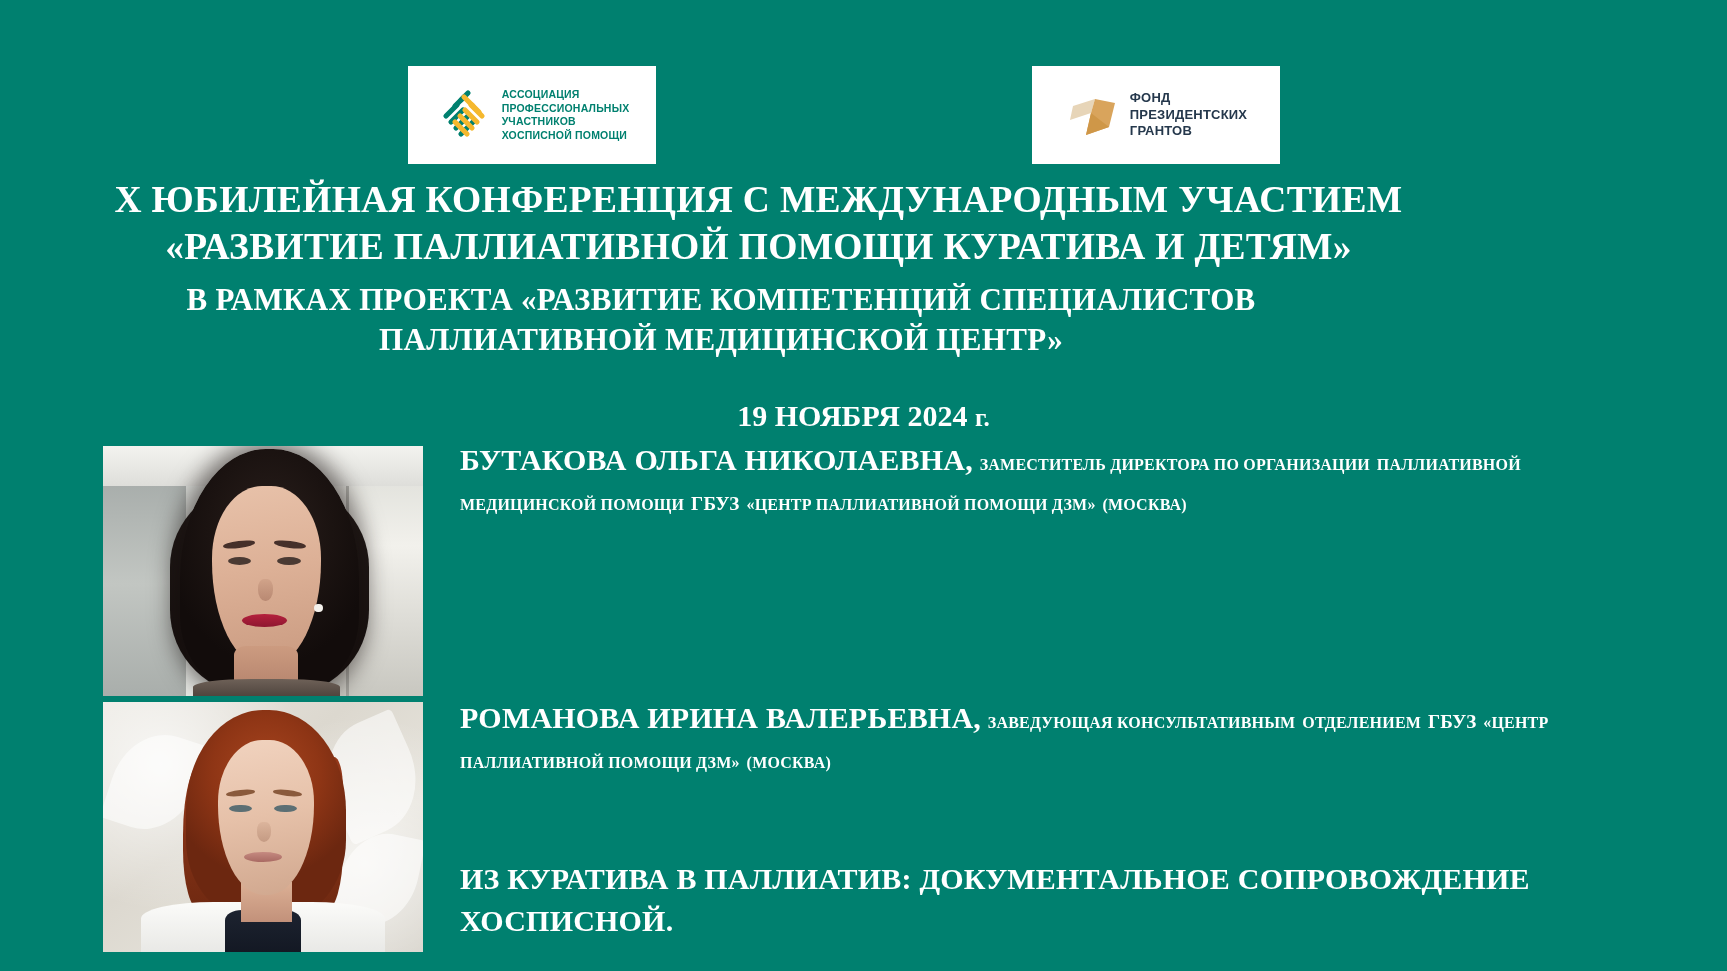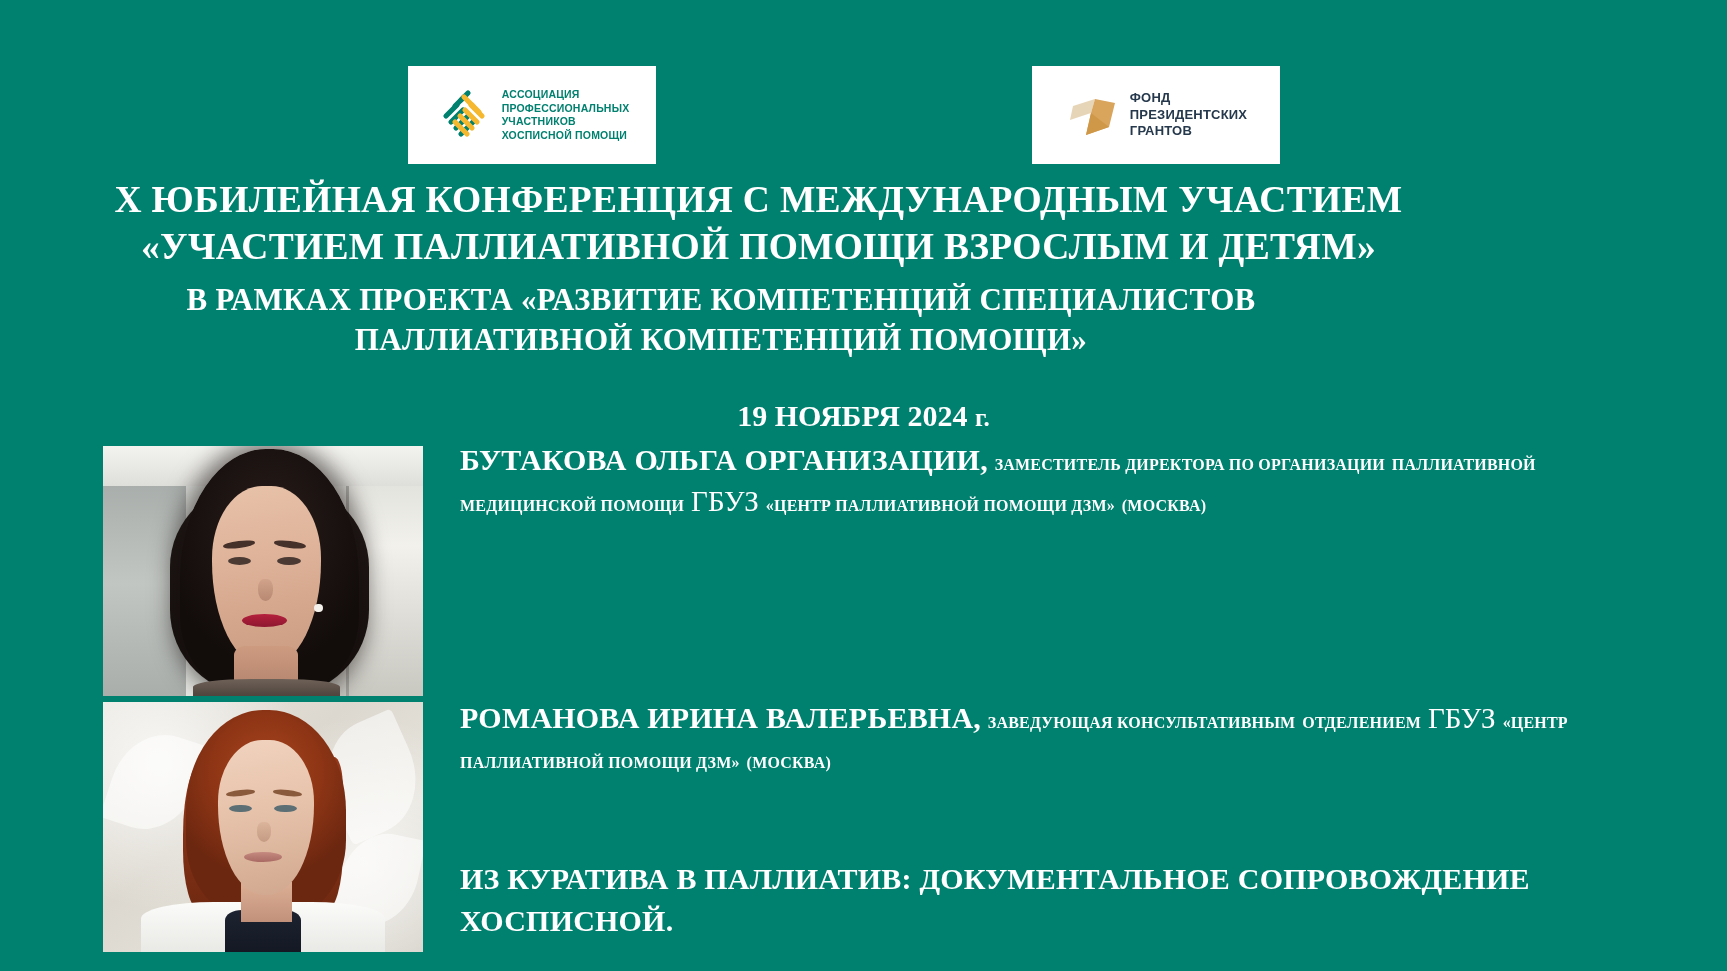--- a/index.html
+++ b/index.html
@@ -323,22 +323,22 @@
   }
   .nm {
     font-weight: bold;
     font-size: 30px;
   }
   .smallcaps {
     font-weight: bold;
     font-size: 16px;
   }
   .cap {
-    font-weight: normal;
-    font-size: 29px;
+    font-weight: bold;
+    font-size: 19px;
   }
 
   
   .talk-title {
     position: absolute;
     left: 460px;
     top: 858px;
     width: 1210px;
     color: #ffffff;
     font-weight: bold;
@@ -405,26 +405,26 @@
           <span>ПРЕЗИДЕНТСКИХ</span><br>
           <span>ГРАНТОВ</span>
         </span>
       </div>
     </div>
 
   </div>
 
   <div class="title-block">
     <div class="title-line1">X ЮБИЛЕЙНАЯ КОНФЕРЕНЦИЯ С МЕЖДУНАРОДНЫМ УЧАСТИЕМ</div>
-    <div class="title-line2">«УЧАСТИЕМ ПАЛЛИАТИВНОЙ ПОМОЩИ ВЗРОСЛЫМ И ДЕТЯМ»</div>
+    <div class="title-line2">«РАЗВИТИЕ ПАЛЛИАТИВНОЙ ПОМОЩИ КУРАТИВА И ДЕТЯМ»</div>
   </div>
 
   <div class="subtitle-block">
     <div class="subtitle-line">В РАМКАХ ПРОЕКТА «РАЗВИТИЕ КОМПЕТЕНЦИЙ СПЕЦИАЛИСТОВ</div>
-    <div class="subtitle-line">ПАЛЛИАТИВНОЙ КОМПЕТЕНЦИЙ ПОМОЩИ»</div>
+    <div class="subtitle-line">ПАЛЛИАТИВНОЙ МЕДИЦИНСКОЙ ЦЕНТР»</div>
   </div>
 
   <div class="date-line">
     <span>19 НОЯБРЯ 2024</span>
     <span class="suffix">г.</span>
   </div>
 
   <div class="photo one">
     <div class="scene">
       <div class="p1-bg"></div>
@@ -463,21 +463,21 @@
       <div class="p2-brow-l"></div>
       <div class="p2-brow-r"></div>
       <div class="p2-eye-l"></div>
       <div class="p2-eye-r"></div>
       <div class="p2-nose"></div>
       <div class="p2-lips"></div>
     </div>
   </div>
 
   <div class="speaker one">
-    <p><span class="nm">БУТАКОВА ОЛЬГА ОРГАНИЗАЦИИ,</span> <span class="smallcaps">ЗАМЕСТИТЕЛЬ ДИРЕКТОРА ПО ОРГАНИЗАЦИИ</span> <span class="smallcaps">ПАЛЛИАТИВНОЙ МЕДИЦИНСКОЙ ПОМОЩИ</span> <span class="cap">ГБУЗ</span> <span class="smallcaps">«ЦЕНТР ПАЛЛИАТИВНОЙ ПОМОЩИ ДЗМ»</span> <span class="smallcaps">(МОСКВА)</span></p>
+    <p><span class="nm">БУТАКОВА ОЛЬГА НИКОЛАЕВНА,</span> <span class="smallcaps">ЗАМЕСТИТЕЛЬ ДИРЕКТОРА ПО ОРГАНИЗАЦИИ</span> <span class="smallcaps">ПАЛЛИАТИВНОЙ МЕДИЦИНСКОЙ ПОМОЩИ</span> <span class="cap">ГБУЗ</span> <span class="smallcaps">«ЦЕНТР ПАЛЛИАТИВНОЙ ПОМОЩИ ДЗМ»</span> <span class="smallcaps">(МОСКВА)</span></p>
   </div>
 
   <div class="speaker two">
     <p><span class="nm">РОМАНОВА ИРИНА ВАЛЕРЬЕВНА,</span> <span class="smallcaps">ЗАВЕДУЮЩАЯ КОНСУЛЬТАТИВНЫМ</span> <span class="smallcaps">ОТДЕЛЕНИЕМ</span> <span class="cap">ГБУЗ</span> <span class="smallcaps">«ЦЕНТР ПАЛЛИАТИВНОЙ ПОМОЩИ ДЗМ»</span> <span class="smallcaps">(МОСКВА)</span></p>
   </div>
 
   <div class="talk-title">
     <div>ИЗ КУРАТИВА В ПАЛЛИАТИВ: ДОКУМЕНТАЛЬНОЕ СОПРОВОЖДЕНИЕ</div>
     <div>ХОСПИСНОЙ.</div>
   </div>

